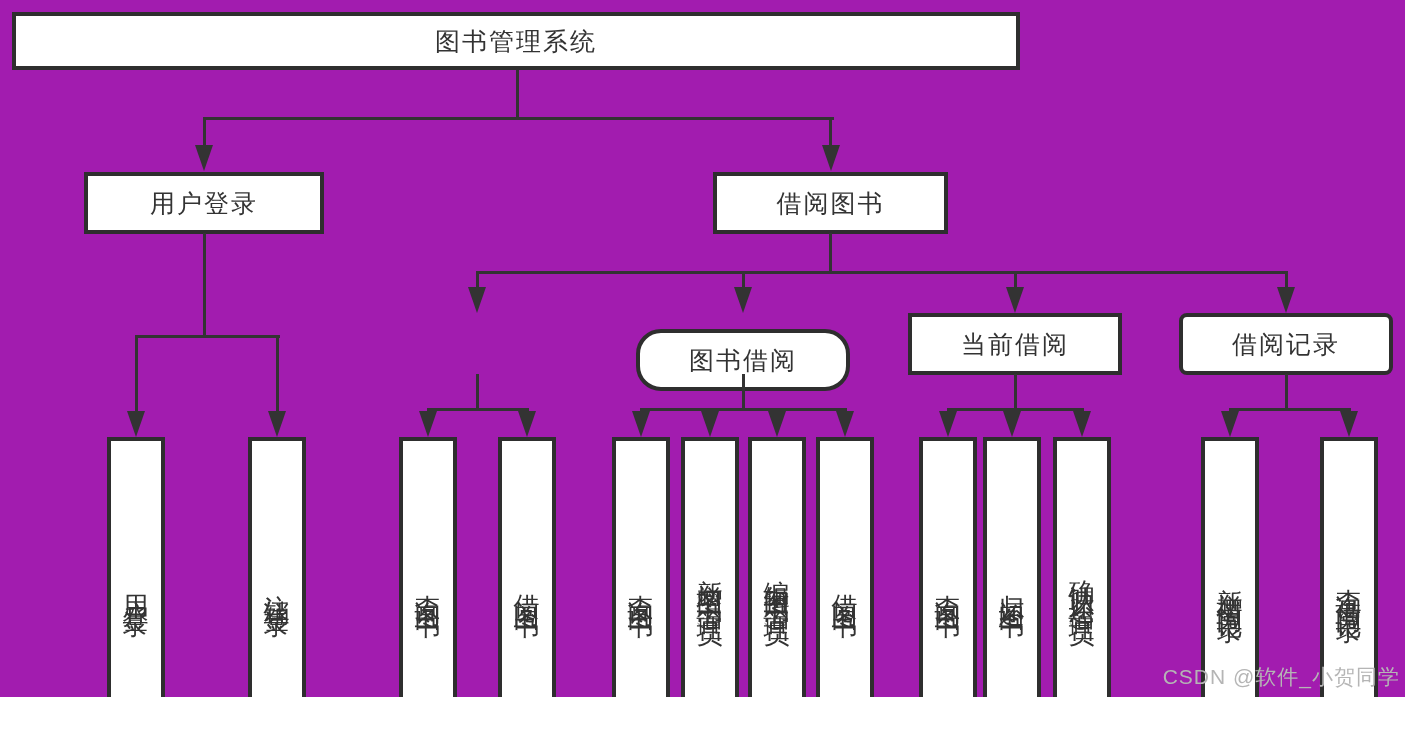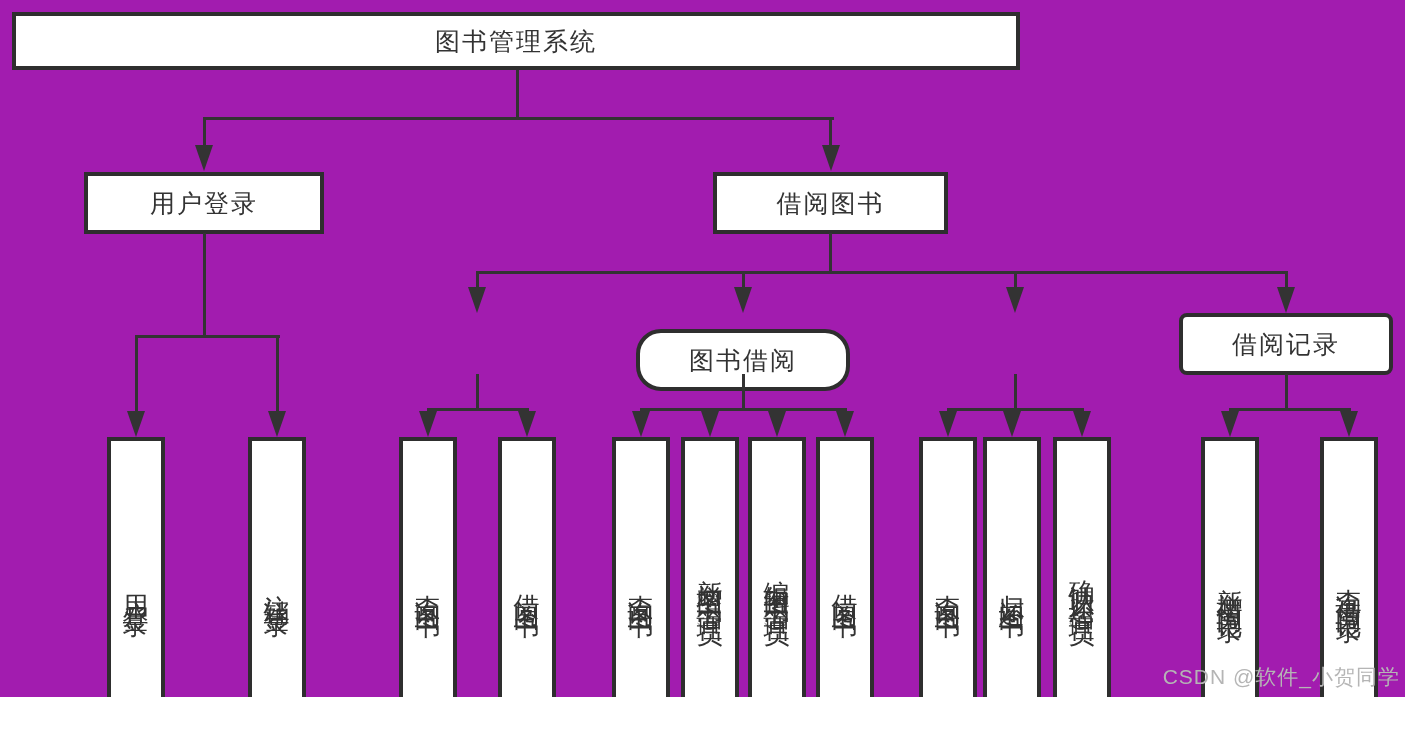--- a/index.html
+++ b/index.html
@@ -45,20 +45,21 @@
 <body>
 
 <div class="canvas">
 
   <div class="box hbox" id="root">图书管理系统</div>
 
   <div class="box hbox" id="a-user">用户登录</div>
   <div class="box hbox" id="a-book">借阅图书</div>
 
   <div class="box hbox" id="b-borrow">图书借阅</div>
+  <div class="box hbox" id="b-current">当前借阅</div>
   <div class="box hbox" id="b-records">借阅记录</div>
 
   <div class="box leaf" id="l1">
       <span class="vtext">用户登录</span>
     </div>
   <div class="box leaf" id="l2">
       <span class="vtext">注销登录</span>
     </div>
   <div class="box leaf" id="l3">
       <span class="vtext">查询图书</span>

